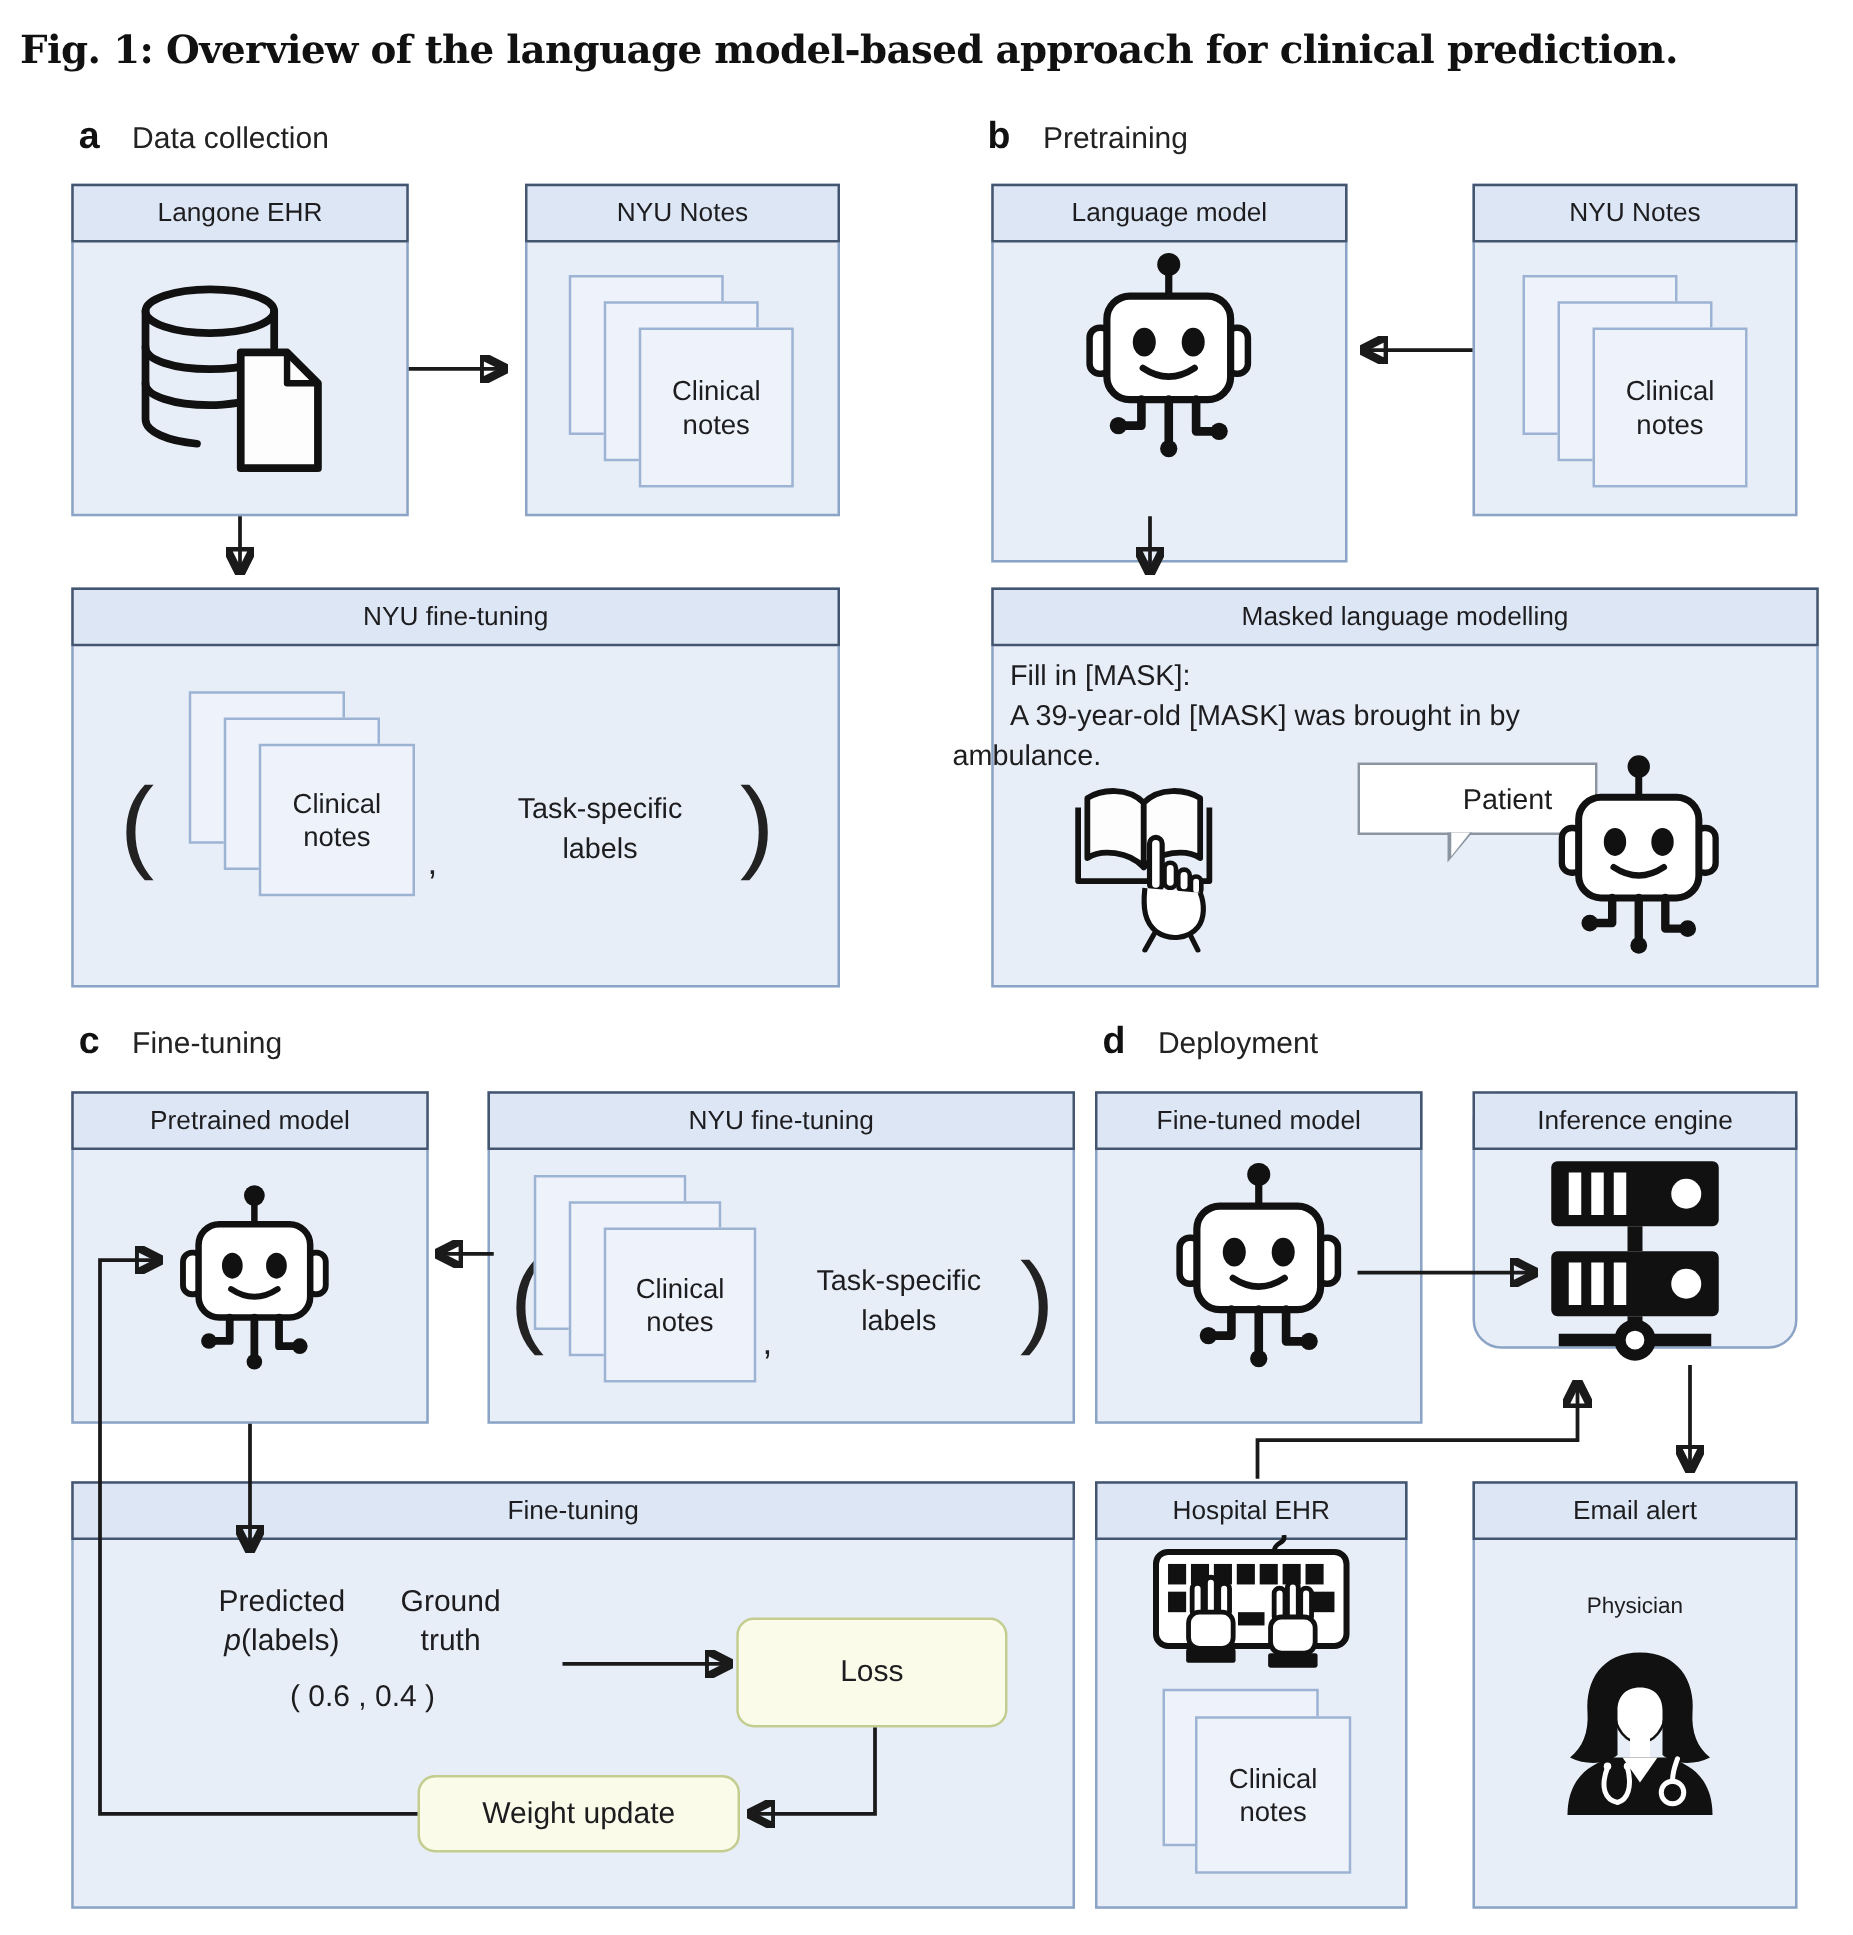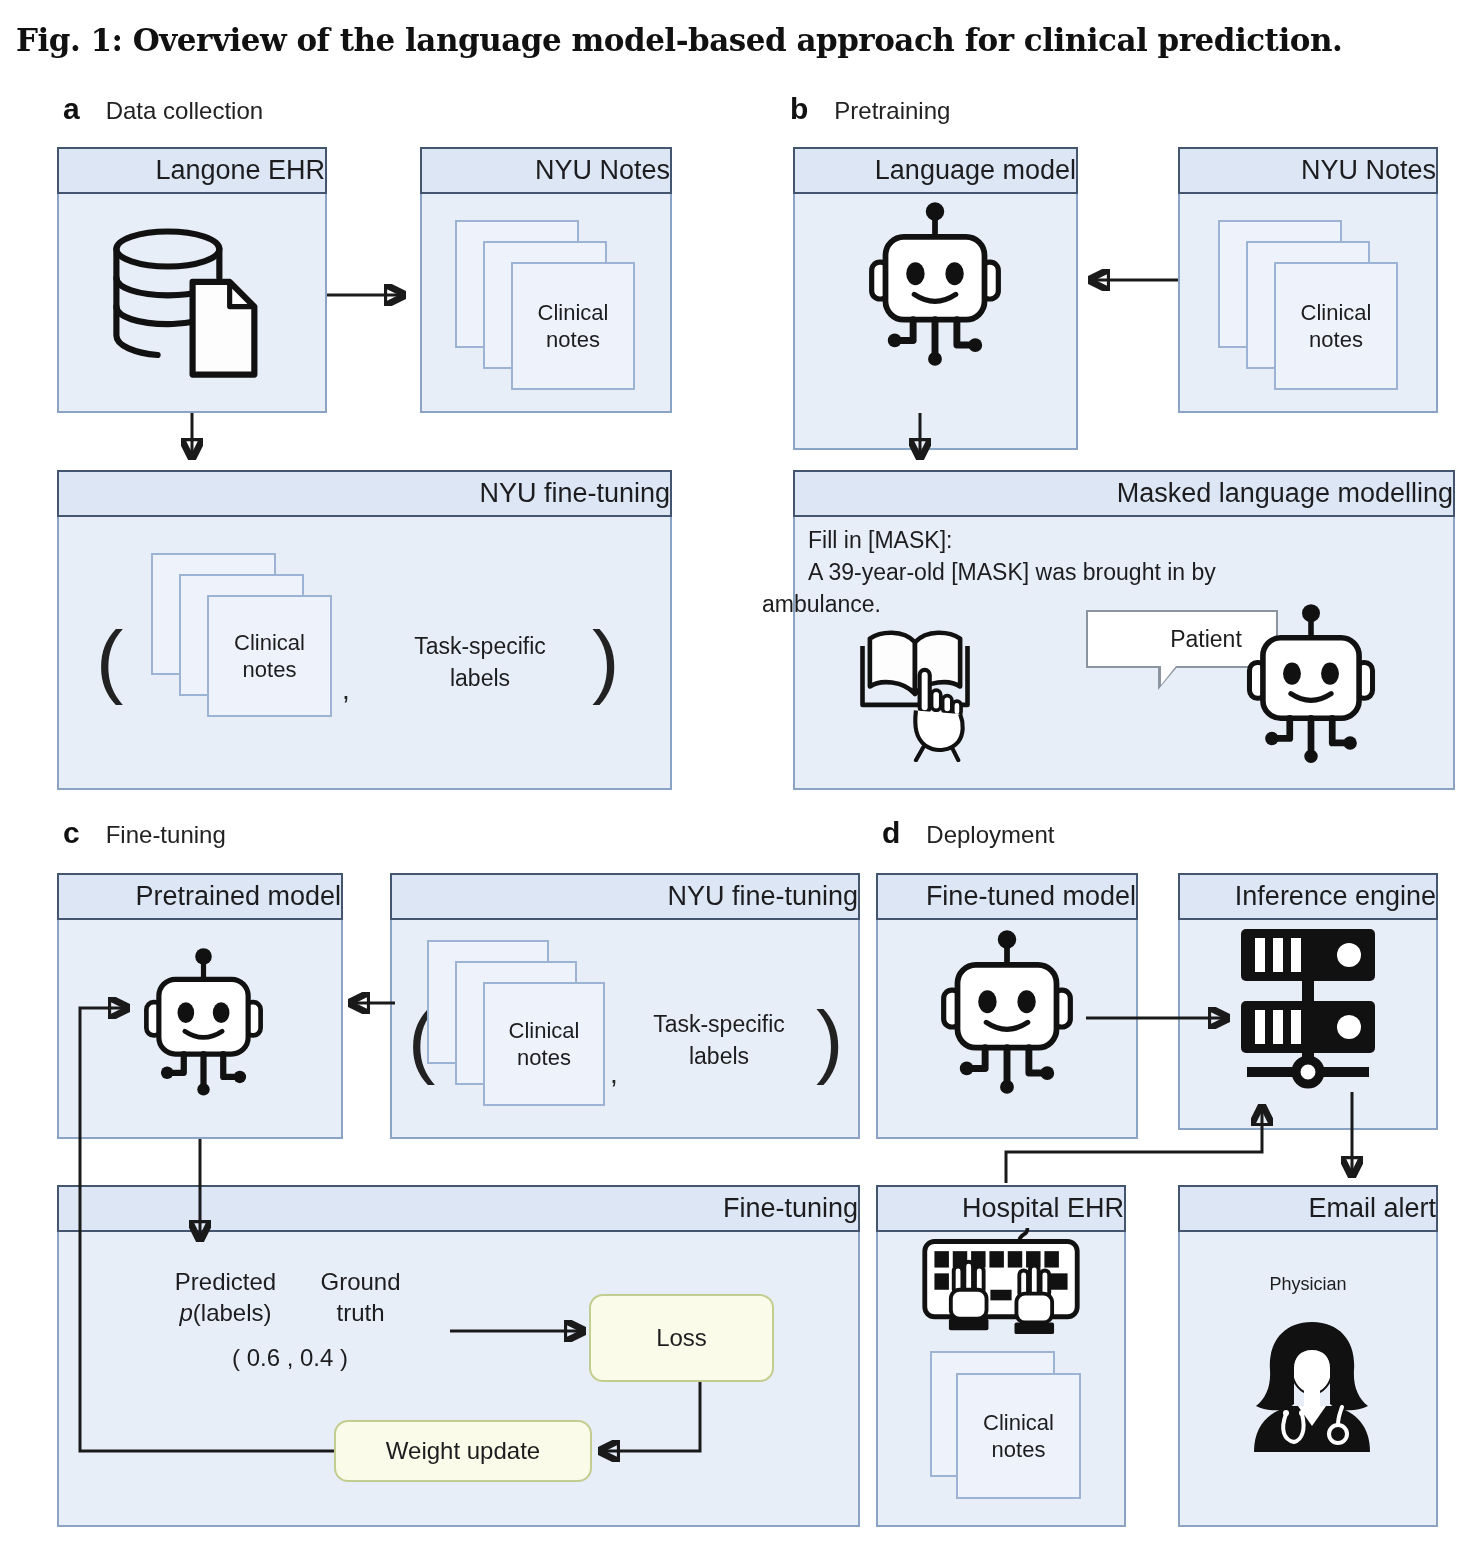--- a/index.html
+++ b/index.html
@@ -12,21 +12,21 @@
   html,body{margin:0;padding:0;background:var(--page_bg);}
   body{font-family:"Liberation Sans", sans-serif;color:var(--text_color);}
   #canvas{position:relative;width:1482px;height:1548px;background:var(--page_bg);overflow:hidden;}
   .fig-title{position:absolute;left:16px;top:22px;width:1440px;
     font-family:"DejaVu Serif", serif;font-weight:700;font-size:31px;letter-spacing:-0.5px;color:#111;}
   .panel-label{position:absolute;display:flex;align-items:baseline;gap:26px;}
   .panel-label .letter{font-weight:700;font-size:30px;color:#111;}
   .panel-label .ptitle{font-size:24px;color:#222;}
   .box{position:absolute;background:var(--box_body_bg);border:2px solid var(--box_body_border);box-sizing:border-box;}
   .box-header{position:absolute;left:-2px;top:-2px;right:-2px;height:43px;background:var(--box_header_bg);
-    border:2px solid var(--box_header_border);text-align:right;font-size:27px;line-height:43px;color:var(--text_color);}
+    border:2px solid var(--box_header_border);text-align:center;font-size:21px;line-height:43px;color:var(--text_color);}
   .stack{position:absolute;}
   .stack .page{position:absolute;background:var(--note_page_bg);border:2px solid var(--note_page_border);box-sizing:border-box;
     display:flex;align-items:center;justify-content:center;text-align:center;font-size:22px;line-height:27px;}
   .icon{position:absolute;}
   .paren{position:absolute;font-size:82px;line-height:104px;font-weight:300;color:#222;}
   .comma{position:absolute;font-size:28px;color:#222;}
   .tuple-label{position:absolute;text-align:center;font-size:23px;line-height:32px;}
   .mlm-line{position:absolute;font-size:23px;line-height:32px;}
   .bubble{position:absolute;background:#fff;border:2px solid #8b95a1;text-align:center;
     font-size:23px;display:flex;align-items:center;justify-content:center;padding-left:48px;}
@@ -92,21 +92,21 @@
   <div class="box" style="left:390px;top:873px;width:470px;height:266px;">
     <div class="box-header">NYU fine-tuning</div>
   </div>
   <div class="box" style="left:57px;top:1185px;width:803px;height:342px;">
     <div class="box-header">Fine-tuning</div>
   </div>
 
   <div class="box" style="left:876px;top:873px;width:262px;height:266px;">
     <div class="box-header">Fine-tuned model</div>
   </div>
-  <div class="box" style="left:1178px;top:873px;width:260px;height:257px;">
+  <div class="box" style="left:1178px;top:873px;width:260px;height:206px;border-radius:23px;">
     <div class="box-header">Inference engine</div>
   </div>
   <div class="box" style="left:876px;top:1185px;width:250px;height:342px;">
     <div class="box-header">Hospital EHR</div>
   </div>
   <div class="box" style="left:1178px;top:1185px;width:260px;height:342px;padding-left:36px;">
     <div class="box-header">Email alert</div>
   </div>
 
   <svg class="icon" style="left:102px;top:220px;width:175px;height:165px;" viewBox="0 0 170 160">
@@ -233,21 +233,21 @@
   <div class="ft-col" style="left:158px;top:1266px;width:135px;">
     <div>Predicted</div>
     <div><span class="italic">p</span><span>(labels)</span></div>
   </div>
   <div class="ft-col" style="left:308px;top:1266px;width:105px;">
     <div>Ground</div>
     <div>truth</div>
   </div>
   <div class="ft-values" style="left:170px;top:1344px;width:240px;">( 0.6 , 0.4 )</div>
 
-  <div class="pill" style="left:589px;top:1294px;width:185px;height:88px;">
+  <div class="pill" style="left:589px;top:1294px;width:217px;height:88px;">
     <span>Loss</span>
   </div>
   <div class="pill" style="left:334px;top:1420px;width:258px;height:62px;">
     <span>Weight update</span>
   </div>
 
   <svg class="icon" style="left:932px;top:928px;width:150px;height:175px;" viewBox="0 0 130 152">
     <circle cx="65" cy="10" r="8" fill="#111"></circle>
     <line x1="65" y1="14" x2="65" y2="34" stroke="#111" stroke-width="5"></line>
     <rect x="10" y="54" width="15" height="32" rx="7" fill="#fff" stroke="#111" stroke-width="4.5"></rect>

